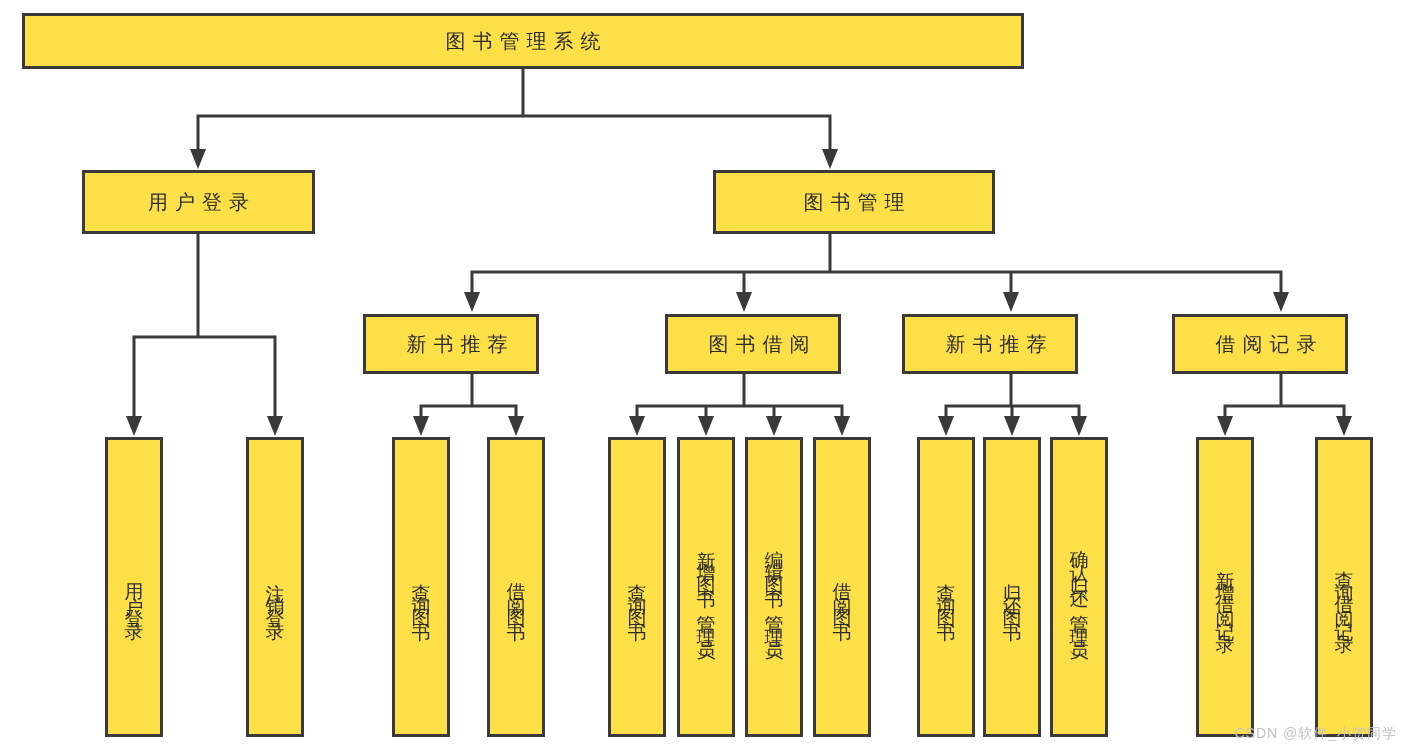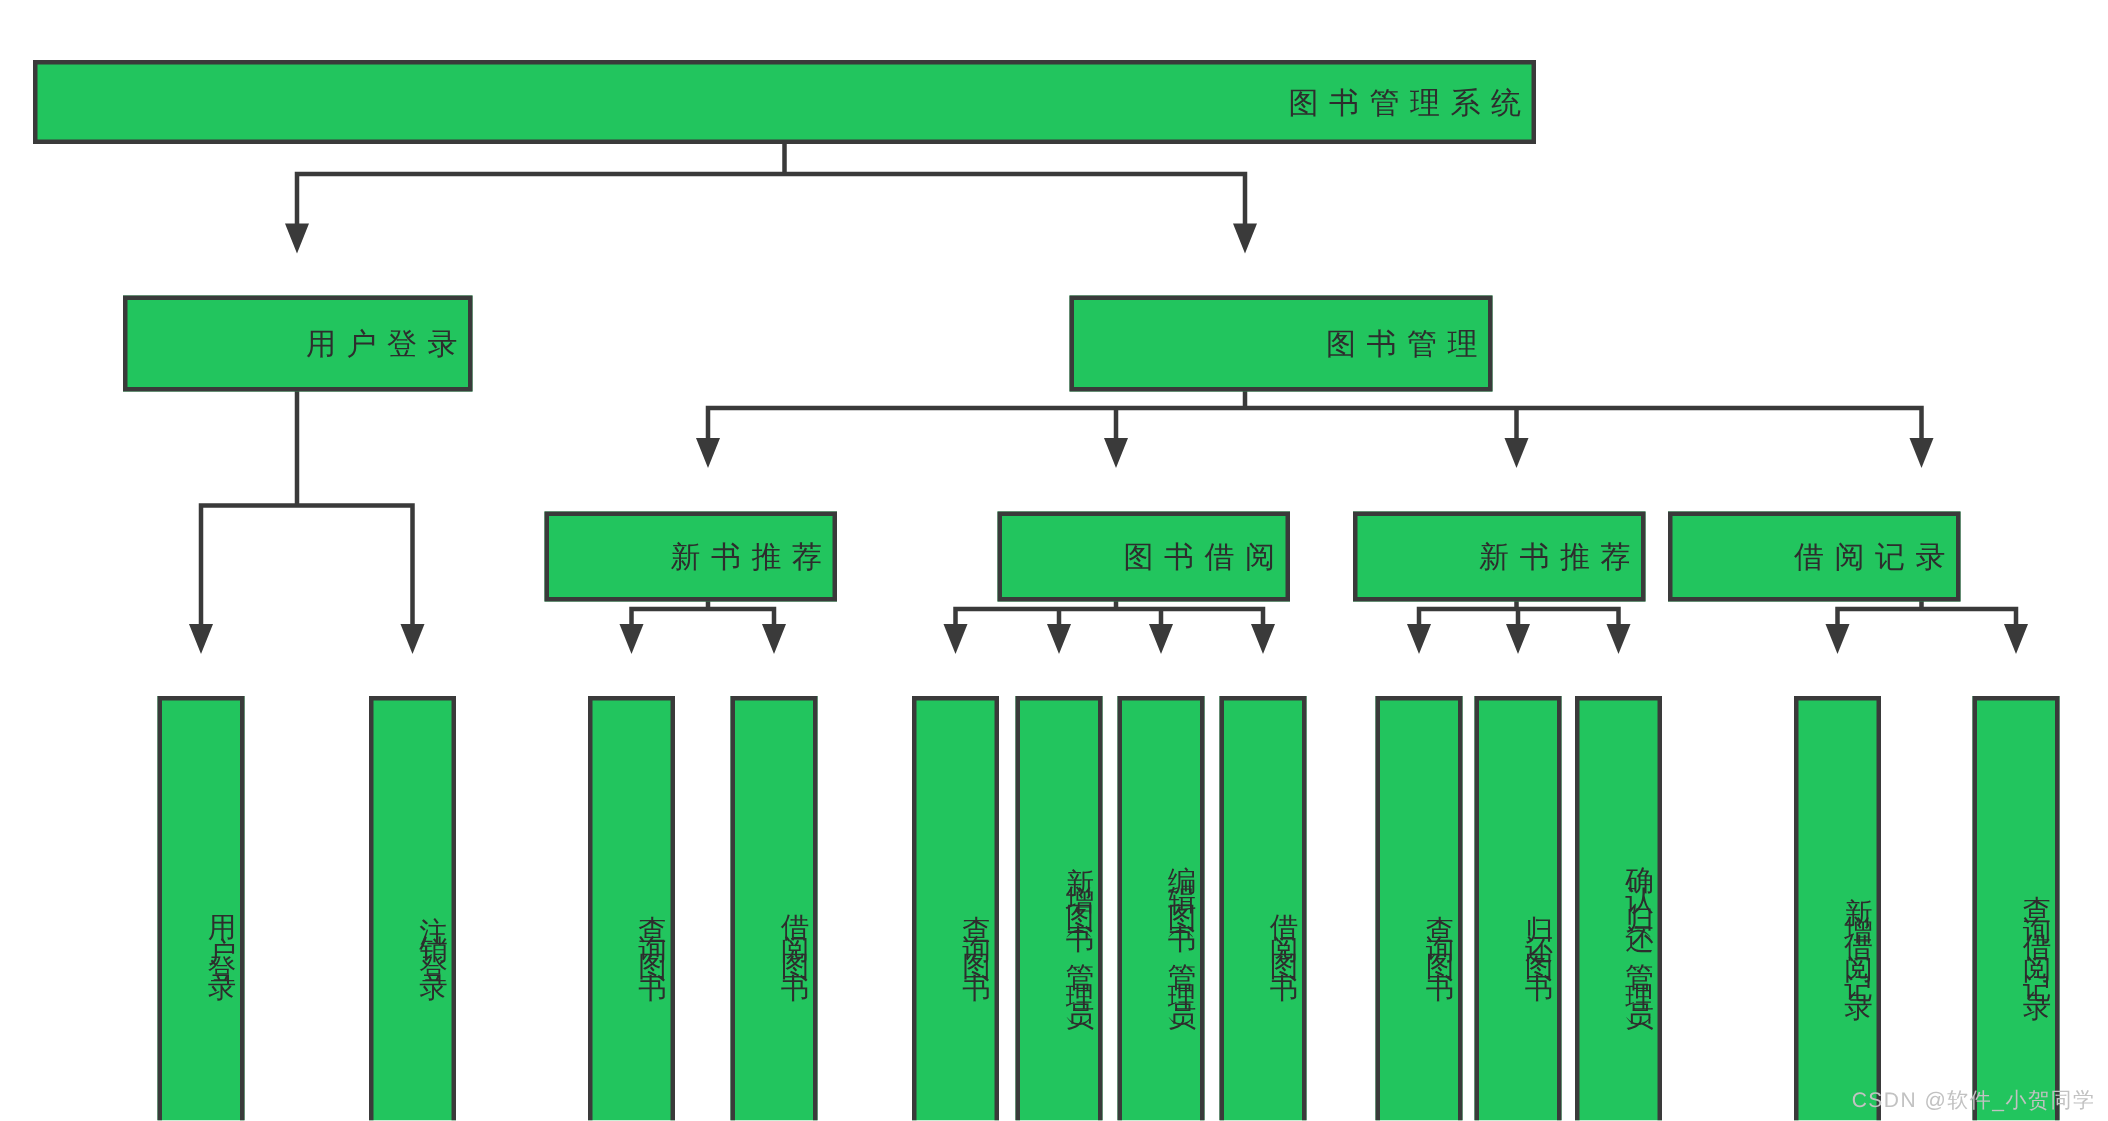--- a/index.html
+++ b/index.html
@@ -13,50 +13,49 @@
   }
   .wires {
     position: absolute;
     left: 0; top: 0;
     width: 1405px; height: 747px;
     z-index: 0;
   }
   .box {
     position: absolute;
     box-sizing: border-box;
-    background: #22c55e;
+    background: #fde047;
     border: 3px solid #3a3a3a;
     display: flex;
     align-items: center;
-    justify-content: flex-end;
+    justify-content: center;
     color: #2d2d2d;
     z-index: 1;
-    margin-top: 27px;
   }
   .box.h .label {
     font-size: 20px;
     letter-spacing: 7px;
     padding-left: 7px;   
     white-space: nowrap;
   }
   .box.v .label {
     writing-mode: vertical-rl;
     text-orientation: mixed;
     font-size: 19px;
     letter-spacing: 13px;
     margin-bottom: -13px; 
     white-space: nowrap;
   }
   
   .root { left: 22px;  top: 13px;  width: 1002px; height: 56px; }
   .l2-a { left: 82px;  top: 170px; width: 233px;  height: 64px; }
   .l2-b { left: 713px; top: 170px; width: 282px;  height: 64px; }
-  .l3   { top: 314px; height: 60px; width: 195px; padding-left: 12px; }
+  .l3   { top: 314px; height: 60px; width: 176px; padding-left: 12px; }
   .l3-0 { left: 363px; }  .l3-1 { left: 665px; }
-  .l3-2 { left: 902px; }  .l3-3 { left: 1112px; }
+  .l3-2 { left: 902px; }  .l3-3 { left: 1172px; }
   .leaf { top: 437px; height: 300px; width: 58px; }
   .lf-0  { left: 105px; }  .lf-1  { left: 246px; }
   .lf-2  { left: 392px; }  .lf-3  { left: 487px; }
   .lf-4  { left: 608px; }  .lf-5  { left: 677px; }
   .lf-6  { left: 745px; }  .lf-7  { left: 813px; }
   .lf-8  { left: 917px; }  .lf-9  { left: 983px; }
   .lf-10 { left: 1050px; }
   .lf-11 { left: 1196px; } .lf-12 { left: 1315px; }
   .watermark {
     position: absolute;

